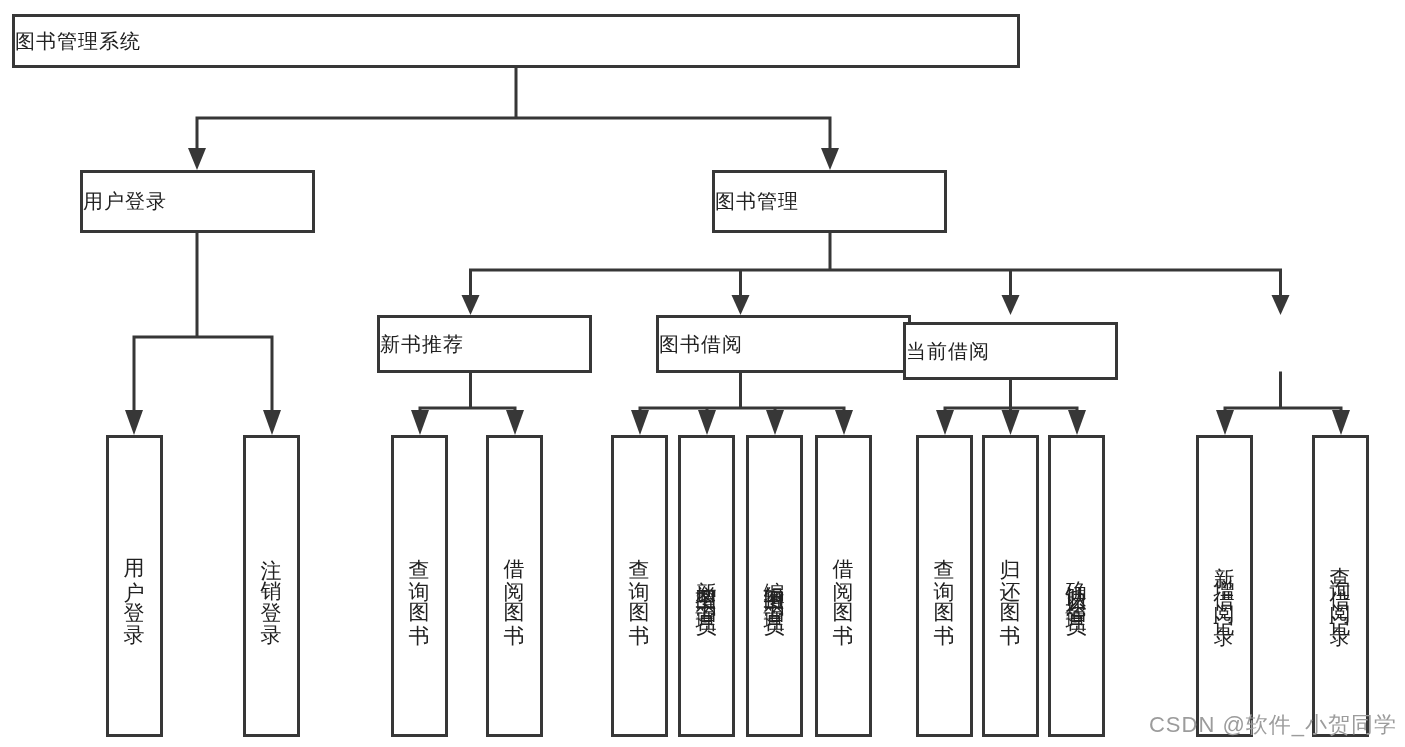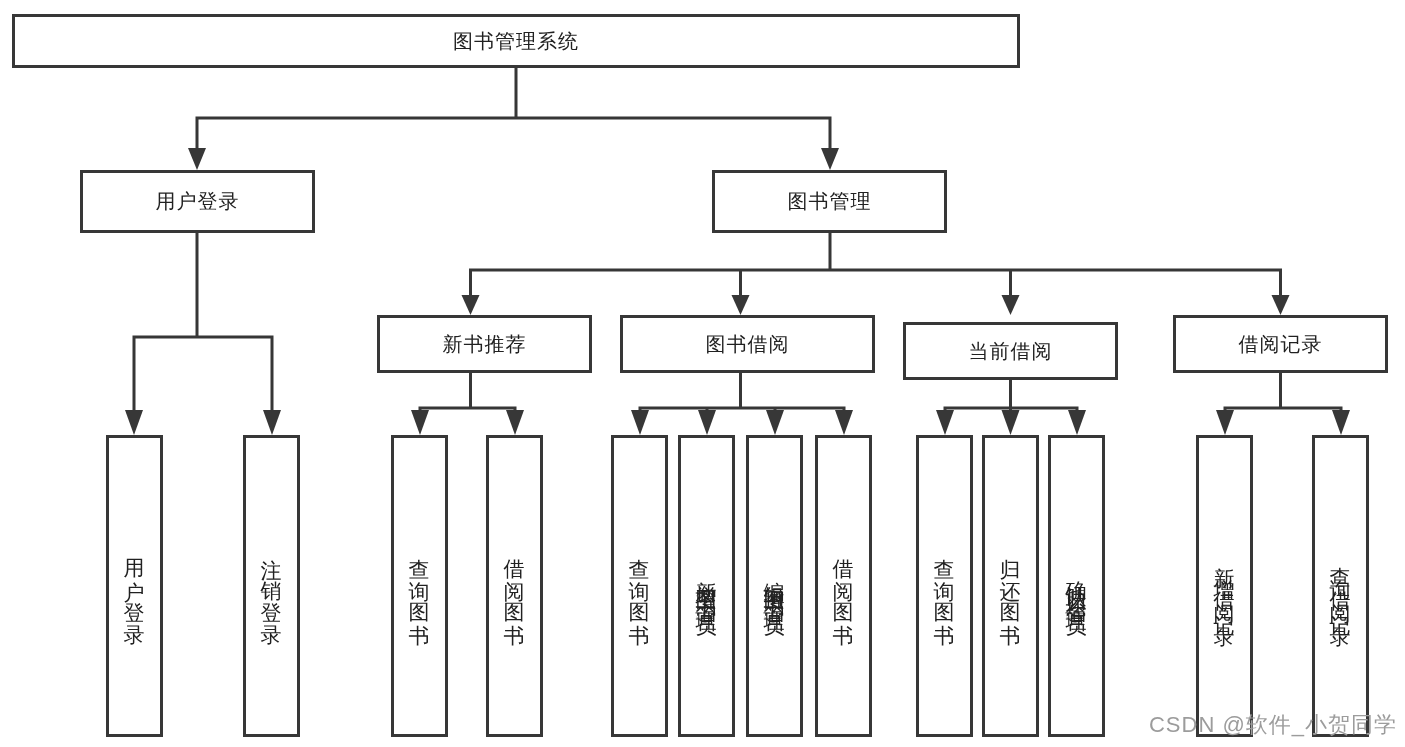--- a/index.html
+++ b/index.html
@@ -14,21 +14,21 @@
     background:var(--background);
     font-family:"Liberation Sans", sans-serif;
     position:relative;overflow:hidden;
   }
   .canvas{position:absolute;inset:0;}
   svg.connectors{position:absolute;left:0;top:0;}
   .node{
     position:absolute;box-sizing:border-box;
     border:3px solid var(--line);
     background:var(--background);
-    display:flex;align-items:center;justify-content:center;
+    display:flex;align-items:center;
     font-size:20px;color:var(--text);
     letter-spacing:1px;
   }
   .leaf{
     position:absolute;box-sizing:border-box;
     top:435px;width:57px;height:302px;
     border:3px solid var(--line);
     background:var(--background);
     display:flex;align-items:center;justify-content:center;
   }
@@ -96,28 +96,25 @@
   <div class="node" style="left:80px;top:170px;width:235px;height:63px">
     <span>用户登录</span>
   </div>
   <div class="node" style="left:712px;top:170px;width:235px;height:63px">
     <span>图书管理</span>
   </div>
 
   <div class="node" style="left:377px;top:315px;width:215px;height:58px">
     <span>新书推荐</span>
   </div>
-  <div class="node" style="left:620px;top:315px;width:255px;height:58px">
+  <div class="node" style="left:656px;top:315px;width:255px;height:58px">
     <span>图书借阅</span>
   </div>
   <div class="node" style="left:903px;top:322px;width:215px;height:58px">
     <span>当前借阅</span>
-  </div>
-  <div class="node" style="left:1173px;top:315px;width:215px;height:58px">
-    <span>借阅记录</span>
   </div>
 
   <div class="leaf" style="left:106px">
     <span class="vtext spread">用户登录</span>
   </div>
   <div class="leaf" style="left:243px">
     <span class="vtext spread">注销登录</span>
   </div>
 
   <div class="leaf" style="left:391px">

